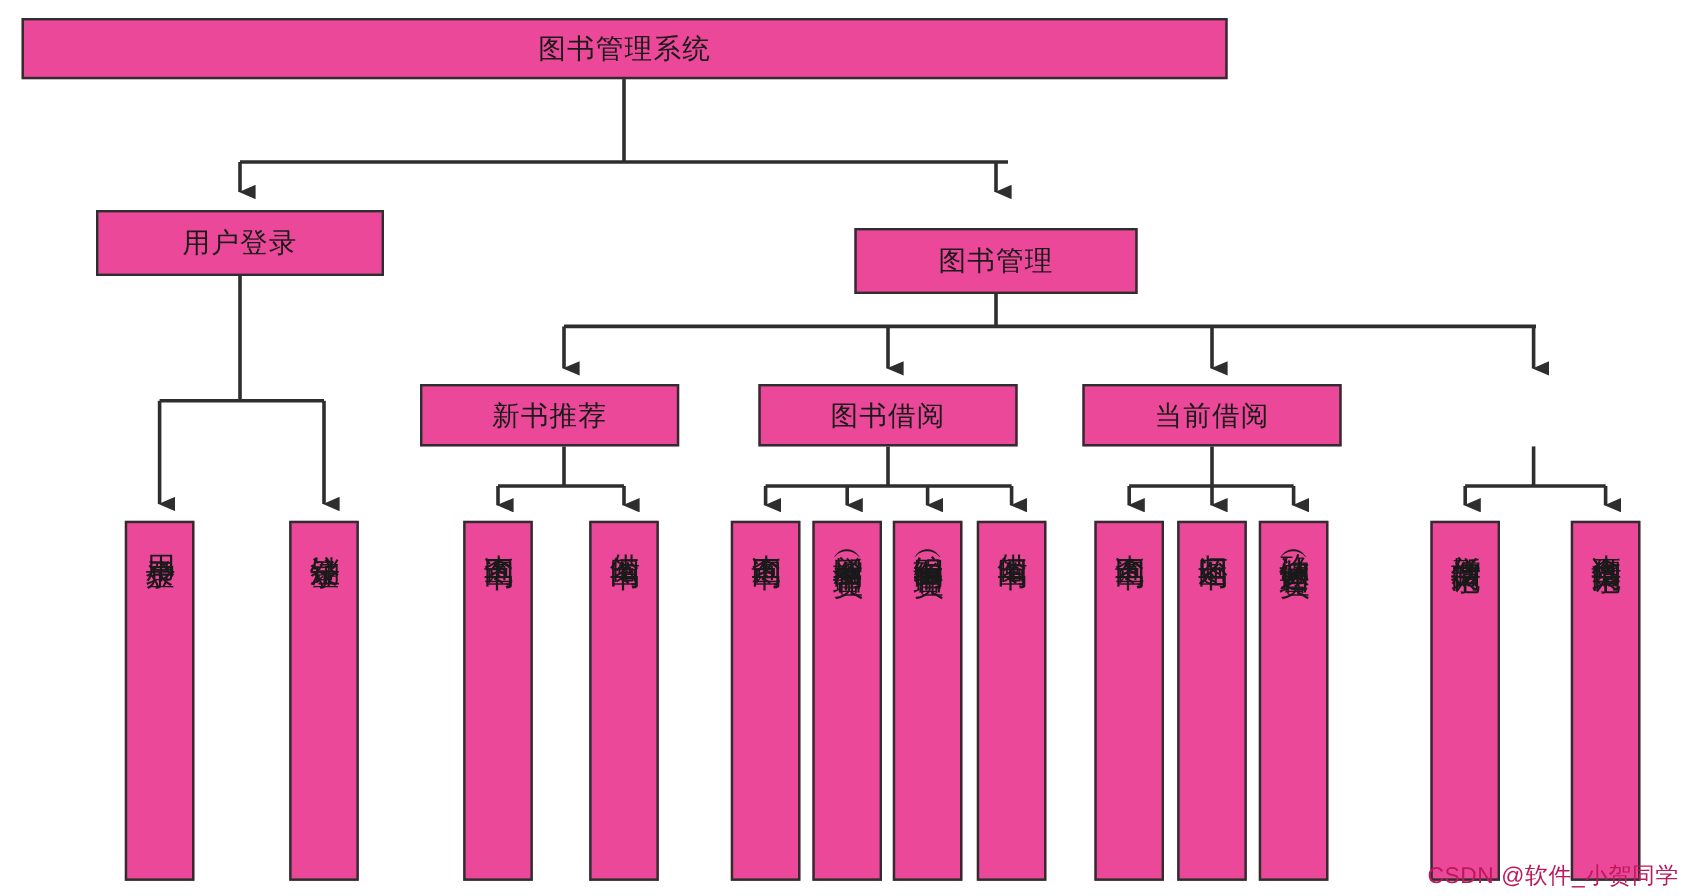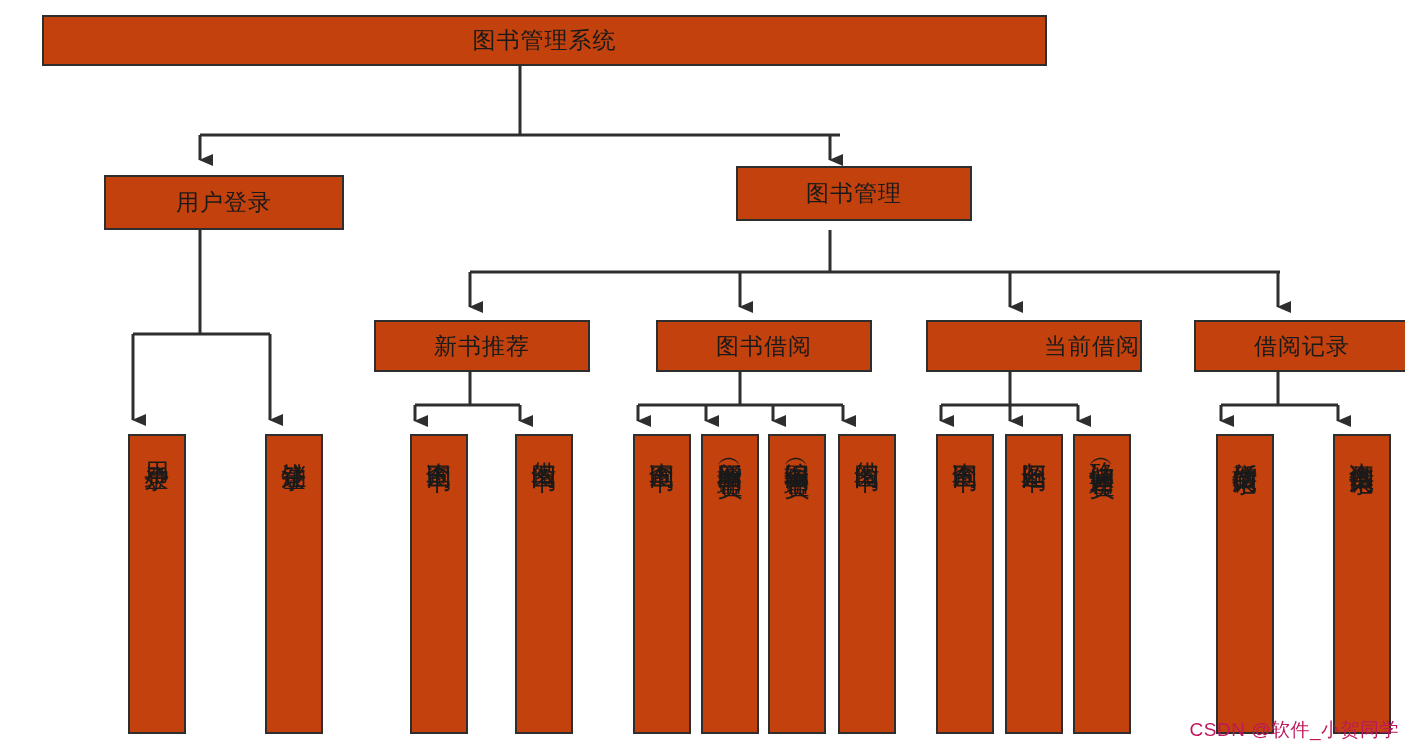--- a/index.html
+++ b/index.html
@@ -11,26 +11,25 @@
     overflow:hidden;
     position:relative;
   }
   #diagram{
     position:absolute;left:0;top:0;width:1405px;height:747px;
   }
   .node{
     position:absolute;
     box-sizing:border-box;
     border:2px solid #2e2e2e;
-    background:#c2410c;
+    background:#ec4899;
     display:flex;
     align-items:center;
     justify-content:center;
     color:#1a1a1a;
-    margin-left:24px;
   }
   .node.h{
     font-size:23px;
     line-height:1;
     letter-spacing:1px;
   }
   .node.v{
     writing-mode:vertical-rl;
     text-orientation:upright;
     font-size:25px;
@@ -110,35 +109,32 @@
     </g>
   </svg>
 
   <div class="node h" style="left:18px;top:15px;width:1005px;height:51px;">
     <span>图书管理系统</span>
   </div>
 
   <div class="node h" style="left:80px;top:175px;width:240px;height:55px;">
     <span>用户登录</span>
   </div>
-  <div class="node h" style="left:712px;top:166px;width:236px;height:55px;">
+  <div class="node h" style="left:712px;top:190px;width:236px;height:55px;">
     <span>图书管理</span>
   </div>
 
   <div class="node h" style="left:350px;top:320px;width:216px;height:52px;">
     <span>新书推荐</span>
   </div>
   <div class="node h" style="left:632px;top:320px;width:216px;height:52px;">
     <span>图书借阅</span>
   </div>
-  <div class="node h" style="left:902px;top:320px;width:216px;height:52px;justify-content:flex-end;">
+  <div class="node h" style="left:902px;top:320px;width:216px;height:52px;">
     <span>当前借阅</span>
-  </div>
-  <div class="node h" style="left:1170px;top:320px;width:216px;height:52px;">
-    <span>借阅记录</span>
   </div>
 
   <div class="node v" style="left:104px;top:434px;width:58px;height:300px;">
     <span>用户登录</span>
   </div>
   <div class="node v" style="left:241px;top:434px;width:58px;height:300px;">
     <span>注销登录</span>
   </div>
 
   <div class="node v" style="left:386px;top:434px;width:58px;height:300px;">

